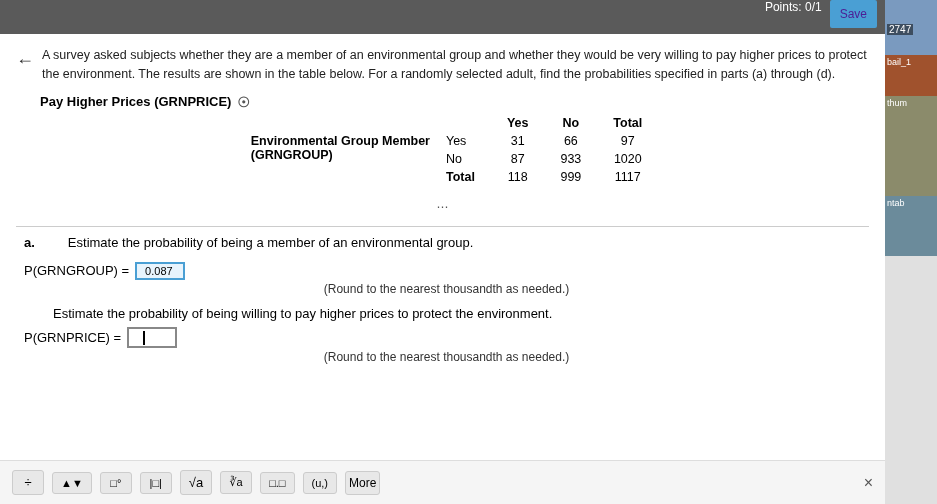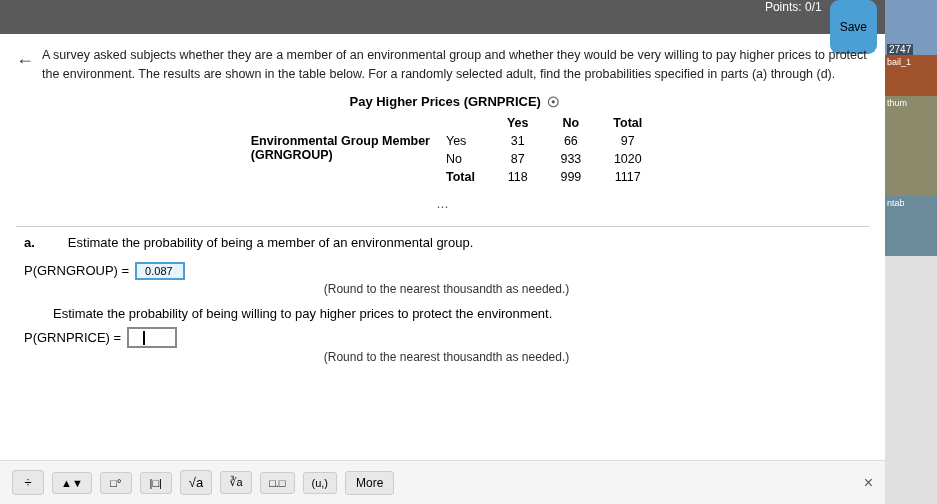--- a/index.html
+++ b/index.html
@@ -32,24 +32,24 @@
       gap: 8px;
     }
 
     .top-bar-points {
       color: #fff;
       font-size: 12px;
     }
 
     .save-btn {
       background: #4a9fd4;
-      color: #000000;
+      color: #4c1d95;
       border: none;
-      border-radius: 9px;
-      padding: 20px 10px;
+      border-radius: 2px;
+      padding: 7px 10px;
       font-size: 12px;
       cursor: pointer;
     }
 
     .content-area {
       flex: 1;
       padding: 12px 16px;
       overflow-y: auto;
       display: flex;
       flex-direction: column;
@@ -82,21 +82,21 @@
       margin-bottom: 10px;
     }
 
     .table-title {
       text-align: center;
       font-size: 13px;
       font-weight: bold;
       margin-bottom: 4px;
       display: flex;
       align-items: center;
-      justify-content: center;
+      justify-content: flex-start;
       gap: 6px;
     }
 
     .table-title-icon {
       font-size: 14px;
       cursor: pointer;
       color: #555;
     }
 
     table.data-table {
@@ -208,21 +208,21 @@
     .thumb-block {
       width: 52px;
       height: 60px;
       background: #bbb;
       overflow: hidden;
       position: relative;
     }
 
     .thumb-number {
       position: absolute;
-      bottom: 0;
+      bottom: 20px;
       left: 2px;
       font-size: 10px;
       color: #fff;
       background: rgba(0,0,0,0.5);
       padding: 0 2px;
     }
 
     .thumb-label {
       position: absolute;
       top: 2px;
@@ -258,21 +258,21 @@
       border: none;
       font-size: 16px;
       cursor: pointer;
       color: #555;
     }
 
     .more-btn {
       background: #e8e8e8;
       border: 1px solid #ccc;
       border-radius: 3px;
-      padding: 4px 10px;
+      padding: 4px 3px;
       font-size: 12px;
       cursor: pointer;
     }
   </style>
 </head>
 <body>
 
 <div class="main-content">
 
   <div class="top-bar">

